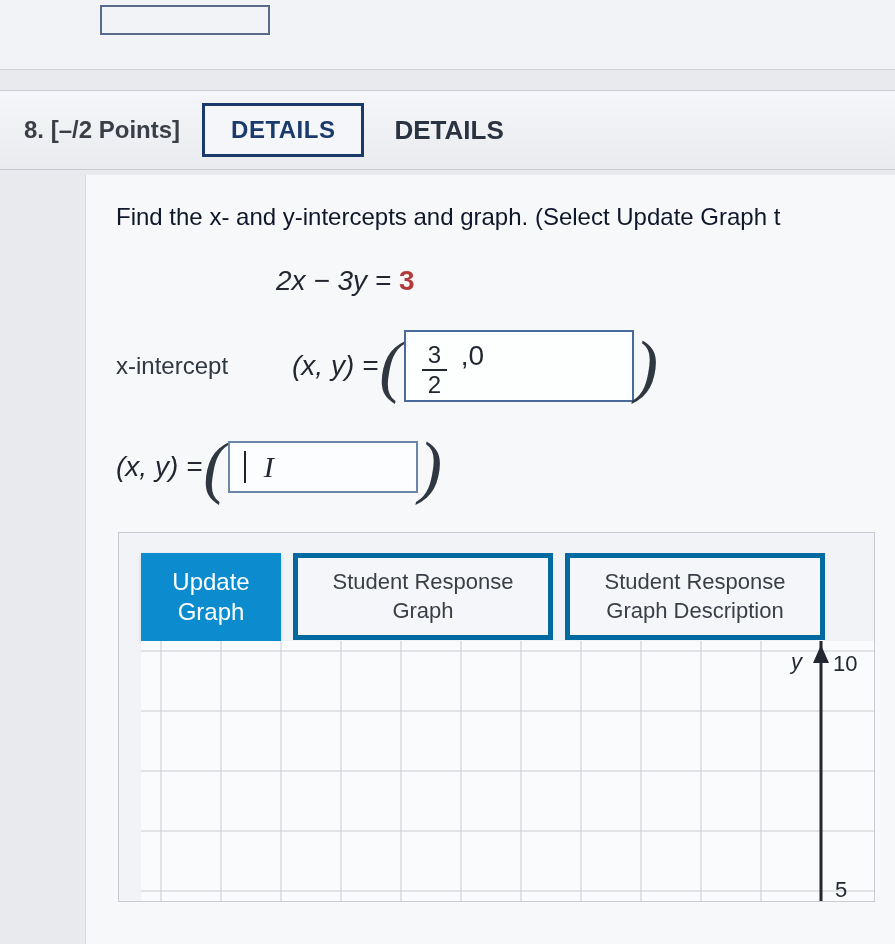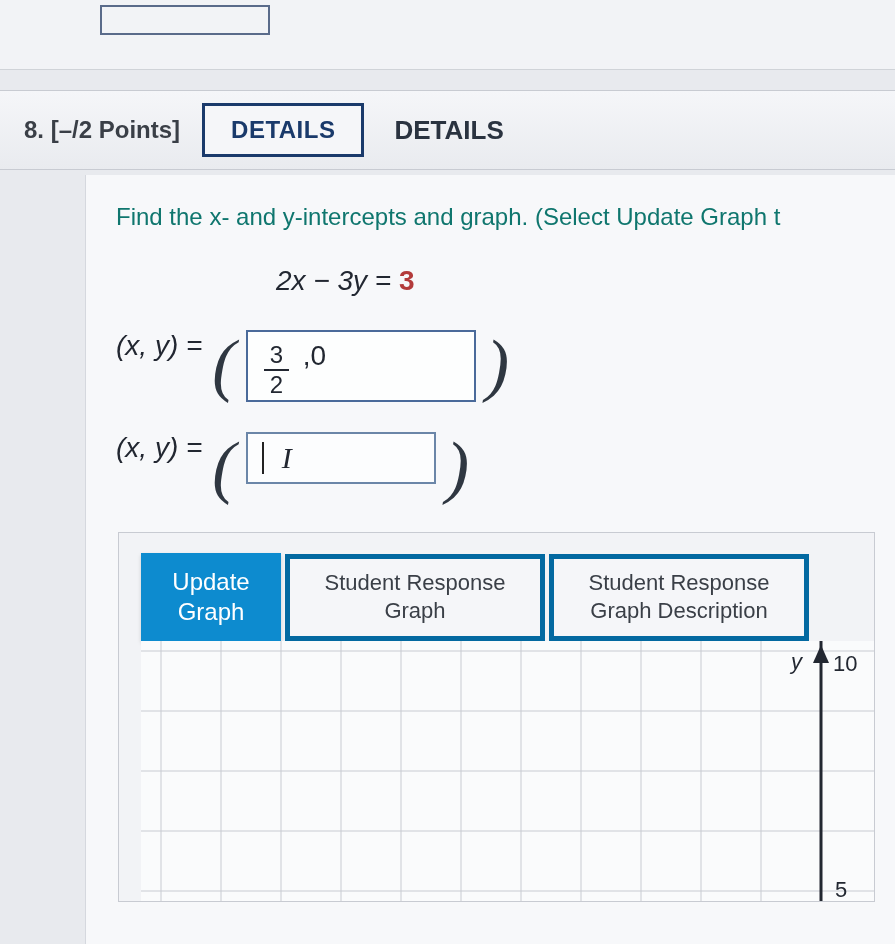--- a/index.html
+++ b/index.html
@@ -69,21 +69,21 @@
     top: 175px;
     left: 85px;
     right: 0;
     bottom: 0;
     background: #f7f8fa;
     padding: 28px 20px 0 30px;
     border-left: 1px solid #d5d8de;
   }
   .instruction {
     font-size: 24px;
-    color: #0f766e;
+    color: #0f172a;
     margin-bottom: 34px;
     white-space: nowrap;
   }
   .equation {
     font-size: 28px;
     color: #222731;
     margin-left: 160px;
     margin-bottom: 33px;
   }
   .equation .eq-three { color: #b33b3b; font-weight: bold; }
@@ -96,21 +96,22 @@
   .int-label {
     font-size: 24px;
     color: #2f3741;
     width: 150px;
   }
   .xy-eq {
     font-size: 28px;
     color: #222731;
     font-style: italic;
     display: inline-flex;
-    gap: 10px;
+    align-items: center;
+    gap: 1px;
   }
   .paren {
     font-size: 70px;
     font-weight: 300;
     color: #2f3741;
     line-height: 1;
     font-family: "Times New Roman", serif;
   }
   .ans-box {
     display: inline-block;
@@ -154,22 +155,22 @@
     border: 1px solid #c8cbd2;
     background: #f2f3f6;
     margin-top: 30px;
     margin-left: 2px;
     padding: 20px 0 0 22px;
     height: 370px;
     overflow: hidden;
   }
   .graph-tabs {
     display: flex;
-    gap: 4px;
-    align-items: flex-end;
+    gap: 12px;
+    align-items: flex-start;
   }
   .update-btn {
     background: #0d8bcf;
     color: white;
     font-size: 24px;
     padding: 14px 20px;
     border: none;
     cursor: pointer;
     line-height: 1.25;
     text-align: center;
@@ -212,20 +213,21 @@
 
 <div class="content">
 
   <div class="instruction">Find the x- and y-intercepts and graph. (Select Update Graph t</div>
 
   <div class="equation">
     <i><span>2x − 3y = </span></i><span class="eq-three">3</span>
   </div>
 
   <div class="intercept-row">
+    <span class="int-label">x-intercept</span>
     <span class="xy-eq">
       <span>(x, y)  =</span>
       <span class="paren">(</span>
       <span class="ans-box">
         <span class="frac">
           <span class="num">3</span>
           <span class="den">2</span>
         </span>
         <span class="ans-rest">,0</span>
       </span>

